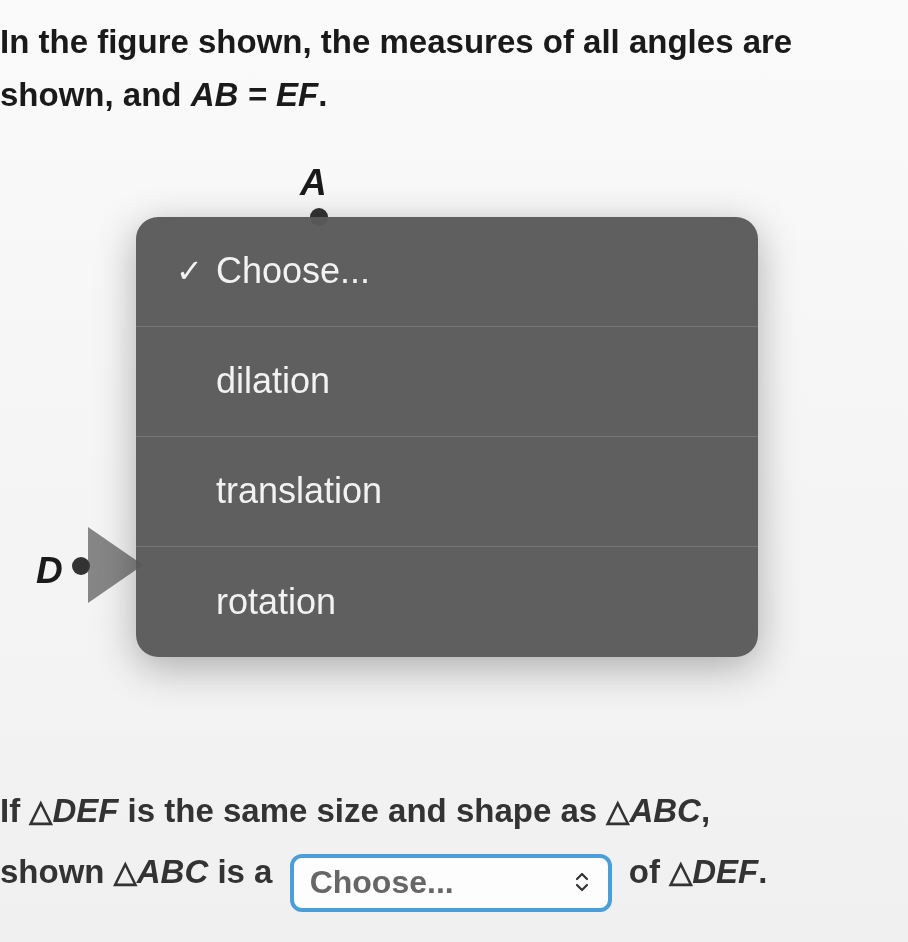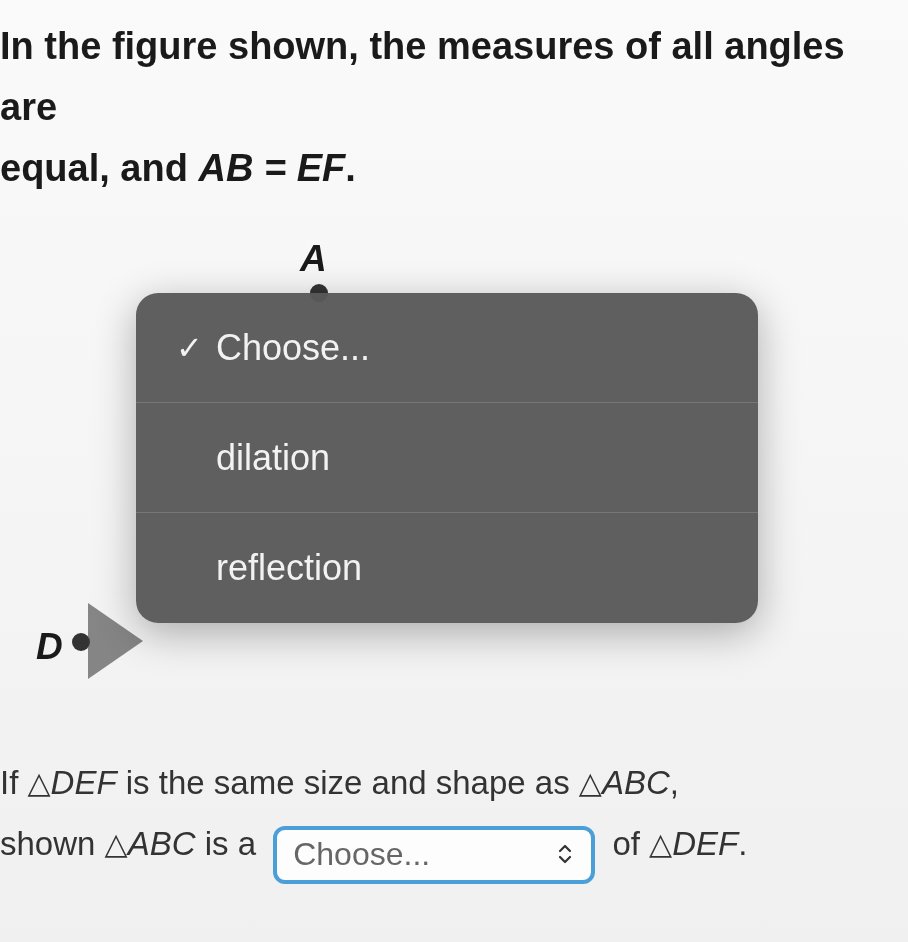--- a/index.html
+++ b/index.html
@@ -9,21 +9,21 @@
     }
     body {
       width: 908px;
       height: 942px;
       font-family: -apple-system, BlinkMacSystemFont, 'Segoe UI', Helvetica, Arial, sans-serif;
       background: linear-gradient(180deg, #fafafa 0%, #f5f5f5 50%, #f0f0f0 100%);
       position: relative;
       overflow: hidden;
     }
     .question-text {
-      font-size: 38px;
+      font-size: 33px;
       line-height: 1.6;
       font-weight: 600;
       color: #1a1a1a;
       padding: 16px 0 0 0;
     }
     .italic {
       font-style: italic;
     }
     .figure-area {
       position: relative;
@@ -107,26 +107,27 @@
       color: #f2f2f2;
     }
     .dropdown-label {
       flex: 1;
     }
     .dropdown-spacer {
       width: 40px;
     }
     .bottom-text {
       position: absolute;
-      bottom: 68px;
+      bottom: 40px;
       left: 0;
       width: 100%;
       font-size: 33px;
       line-height: 1.85;
       color: #333;
+      font-weight: bold;
     }
     .triangle-sym {
       font-size: 30px;
       position: relative;
       top: -1px;
     }
     .select-box {
       display: inline-flex;
       align-items: center;
       justify-content: space-between;
@@ -148,42 +149,46 @@
       color: #333;
       line-height: 0.7;
       font-weight: 600;
     }
   </style>
 </head>
 <body>
 
 <div class="question-text">
   <span>In the figure shown, the measures of all angles are</span><br>
-  <span>equal, and </span><span class="italic">AB = EF</span><span>.</span>
+  <span>shown, and </span><span class="italic">AB = EF</span><span>.</span>
 </div>
 
 <div class="figure-area">
   <div class="label-A">A</div>
   <div class="node-A"></div>
   <div class="label-D">D</div>
   <div class="node-D"></div>
   <div class="triangle-D"></div>
 
   <div class="dropdown-popup">
     <div class="dropdown-item">
       <span class="checkmark">✓</span>
       <span class="dropdown-label">Choose...</span>
     </div>
     <div class="dropdown-item">
       <span class="dropdown-spacer"></span>
       <span class="dropdown-label">dilation</span>
     </div>
     <div class="dropdown-item">
       <span class="dropdown-spacer"></span>
-      <span class="dropdown-label">reflection</span>
+      <span class="dropdown-label">translation</span>
+    </div>
+    <div class="dropdown-item">
+      <span class="dropdown-spacer"></span>
+      <span class="dropdown-label">rotation</span>
     </div>
   </div>
 </div>
 
 <div class="bottom-text">
   <span>If </span><span class="triangle-sym">△</span><span class="italic">DEF</span><span> is the same size and shape as </span><span class="triangle-sym">△</span><span class="italic">ABC</span><span>,</span><br>
   <span>shown </span><span class="triangle-sym">△</span><span class="italic">ABC</span><span> is a</span>
   <span class="select-box">
     <span>Choose...</span>
     <span class="select-arrows">

